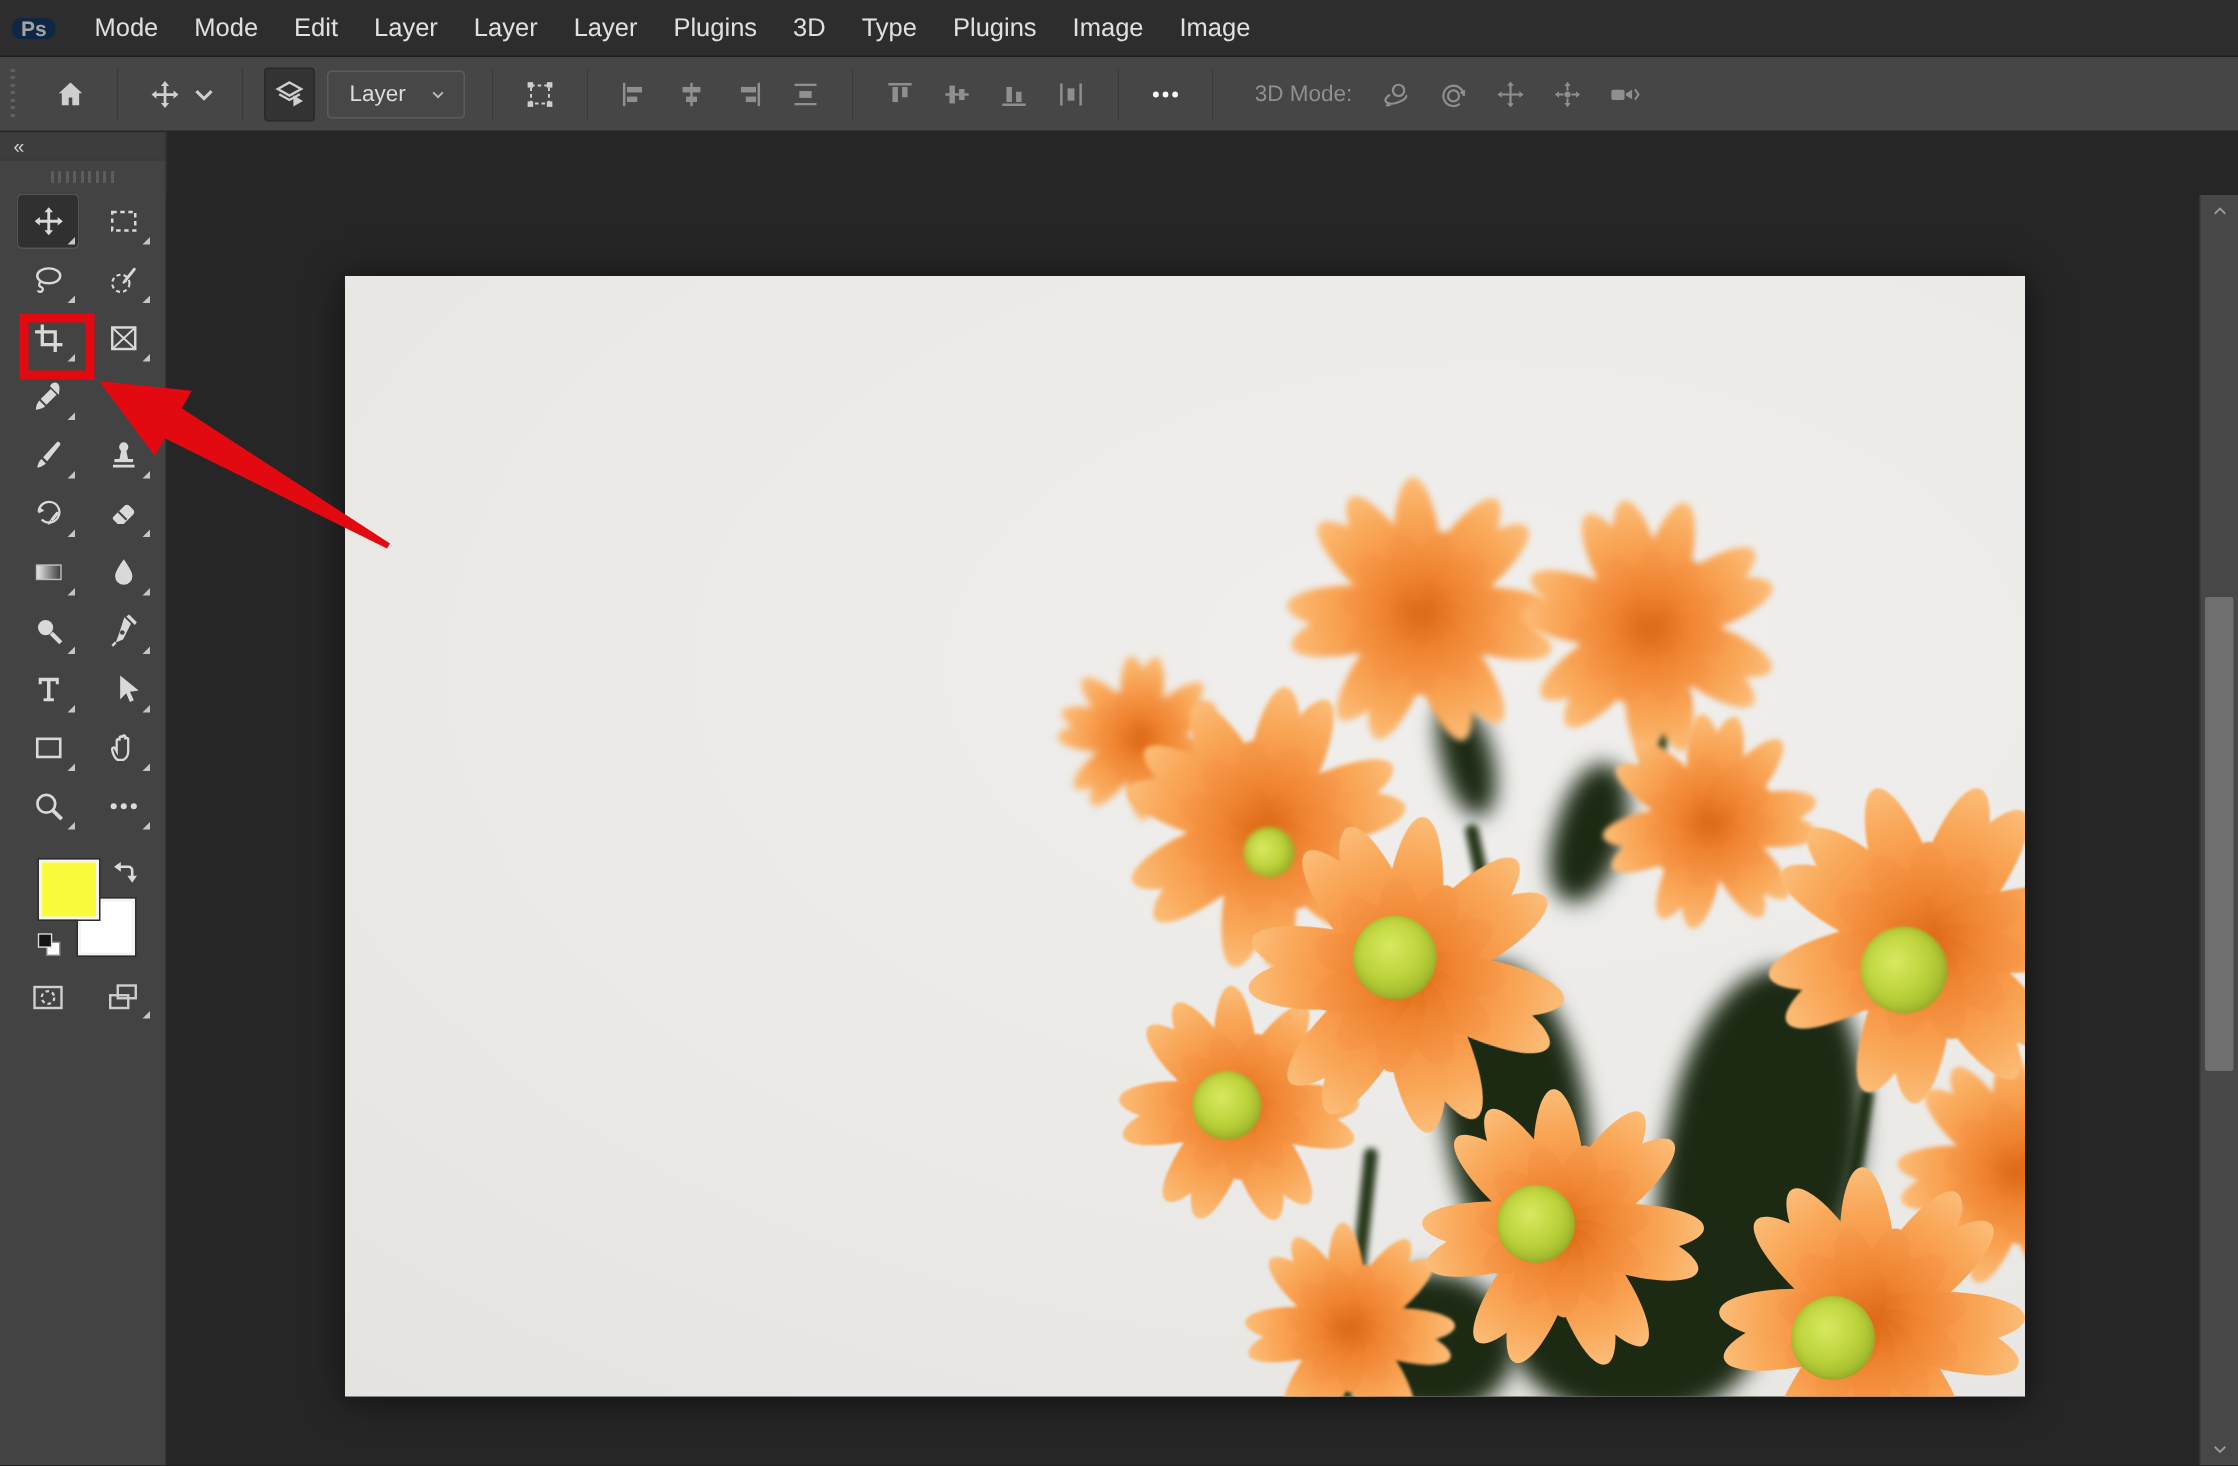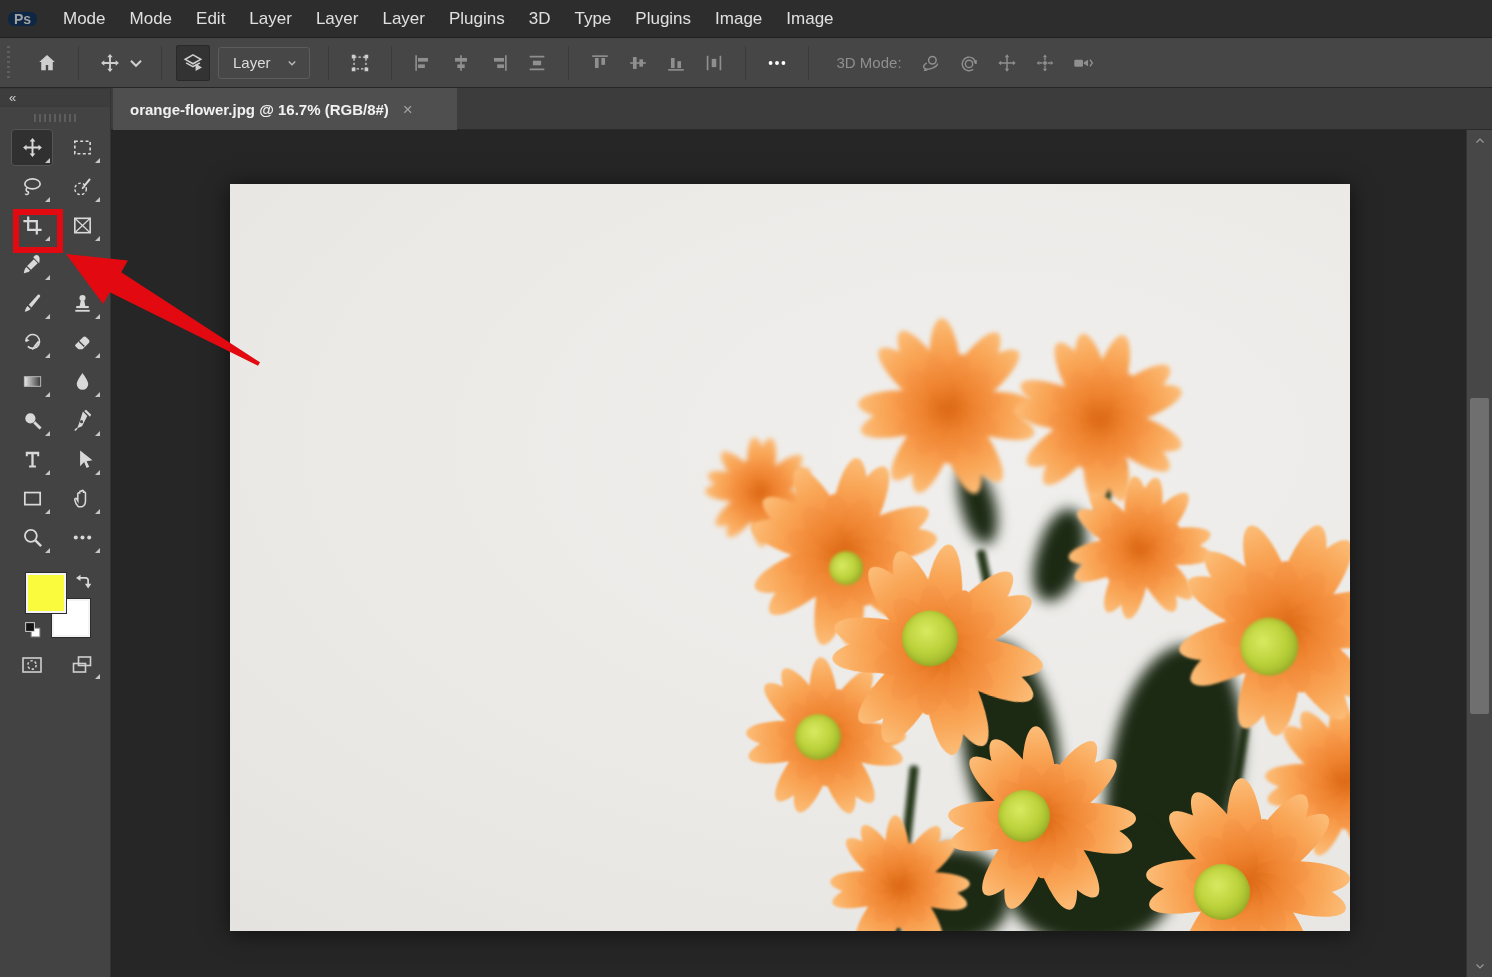--- a/index.html
+++ b/index.html
@@ -504,26 +504,20 @@
         <div class="panel-btn" style="left:62px;top:560px">
           <svg viewBox="0 0 24 24">
             <rect x="8.5" y="4" width="12" height="8.5" fill="none" stroke="currentColor" stroke-width="1.6"></rect>
             <rect x="3.5" y="10.5" width="12" height="8.5" fill="none" stroke="currentColor" stroke-width="1.6"></rect>
           </svg>
           <i class="fly"></i>
         </div>
       </div>
   </div>
 
-  <div class="tabbar">
-    <div class="doc-tab">
-      <span class="title">orange-flower.jpg @ 16.7% (RGB/8#)</span>
-      <span class="close">×</span>
-    </div>
-  </div>
 
   <div class="workspace">
     <div class="canvas" id="canvas">
         <div class="stem" style="left: 671px; top: 581px; height: 170px; transform: rotate(6deg); filter: blur(2px);"></div>
         <div class="stem" style="left: 999px; top: 541px; height: 150px; transform: rotate(9deg); filter: blur(2px);"></div>
         <div class="stem" style="left: 754px; top: 365px; height: 78px; transform: rotate(-12deg); filter: blur(2px);"></div>
         <div class="stem" style="left: 874px; top: 276px; height: 64px; transform: rotate(24deg); filter: blur(2px);"></div>
         <div class="leaf" style="left: 880px; top: 461px; width: 130px; height: 250px; transform: rotate(12deg); filter: blur(7px);"></div>
         <div class="leaf" style="left: 732.5px; top: 456px; width: 95px; height: 210px; transform: rotate(-8deg); filter: blur(7px);"></div>
         <div class="leaf" style="left: 775px; top: 631px; width: 170px; height: 130px; transform: rotate(0deg); filter: blur(7px);"></div>

